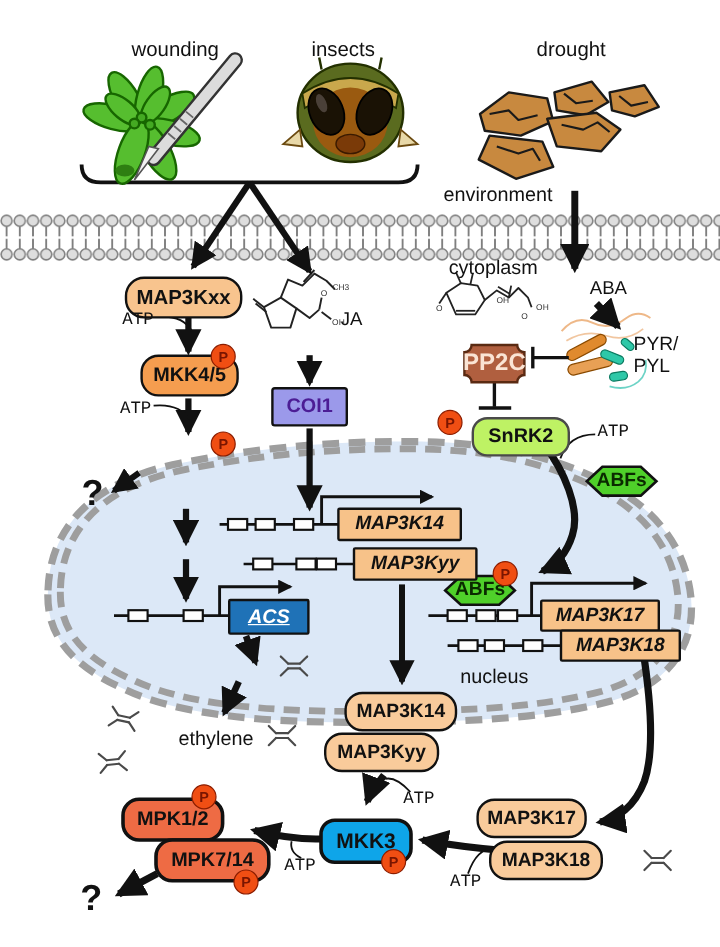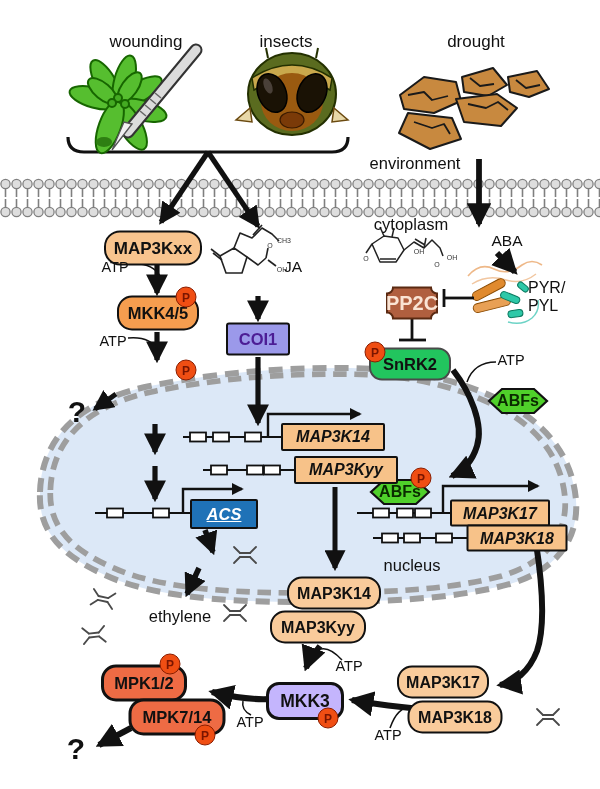--- a/index.html
+++ b/index.html
@@ -1,32 +1,32 @@
 <!DOCTYPE html>
 <html><head>
 <meta charset="utf-8">
 <style>
   html,body{margin:0;padding:0;background:#fff;}
   #stage{position:relative;width:600px;height:789px;background:#ffffff;overflow:hidden;
          font-family:"Liberation Sans","DejaVu Sans",sans-serif;}
   #diagram-svg{position:absolute;left:0;top:0;z-index:1;}
   .lbl{position:absolute;transform:translate(-50%,-50%);color:#111;white-space:nowrap;z-index:3;}
-  .f17{font-size:17px;} .f16{font-size:16.5px;} .f15{font-size:15.5px;} .f14{font-size:14.5px;}
+  .f17{font-size:17px;} .f16{font-size:16.5px;} .f15{font-size:15.5px;} .f14{font-size:14.5px;font-family:Liberation Mono, monospace;}
   .qmark{font-size:30px;font-weight:bold;}
   .node{position:absolute;transform:translate(-50%,-50%);display:flex;align-items:center;justify-content:center;
         border:2.5px solid #111;font-weight:bold;color:#111;white-space:nowrap;z-index:2;}
   .pill-light{background:#F8C48E;border-radius:16px;font-size:17px;}
   .pill-orange{background:#F59D4F;border-radius:15px;font-size:16.5px;text-align:right;}
   .pill-red{background:#EF7C52;border-radius:15px;border-width:3px;font-size:16.5px;}
-  .pill-bright{background:#c4b5fd;border-radius:13px;border-width:3px;font-size:17.5px;}
+  .pill-bright{background:#0ea5e9;border-radius:13px;border-width:3px;font-size:17.5px;}
   .pill-deep{background:#EE6B44;border-radius:15px;border-width:3px;font-size:16.5px;}
   .oval{background:#F9CB9B;border-radius:15px;font-size:16px;}
   .genebox{background:#F7C289;border-radius:2px;font-style:italic;font-size:16px;border-width:2.2px;}
   .coi1{background:#9B99EA;border-radius:3px;color:#4c1d95;font-size:16.5px;}
-  .snrk2{background:#22c55e;border-radius:13px;border-color:#4A4A4A;font-size:16.5px;}
+  .snrk2{background:#bef264;border-radius:13px;border-color:#4A4A4A;font-size:16.5px;margin-left:24px;}
   .acsbox{background:#1F72B7;border-radius:2px;color:#fff;font-style:italic;font-size:16.5px;text-decoration:underline;}
   .hexlbl{position:absolute;transform:translate(-50%,-50%);font-weight:bold;color:#0A2A00;font-size:16px;z-index:3;}
   .pp2clbl{position:absolute;transform:translate(-50%,-50%);font-weight:bold;color:#FAE4D4;font-size:20px;z-index:3;}
   .pbadge{position:absolute;transform:translate(-50%,-50%);width:19px;height:19px;border-radius:50%;
           background:#F04E13;border:1.8px solid #8B1D00;display:flex;align-items:center;justify-content:center;
           font-size:12px;font-weight:bold;color:#7A1500;z-index:4;}
   .chem{position:absolute;transform:translate(-50%,-50%);font-size:7px;color:#333;z-index:3;}
   .pyr{position:absolute;left:528px;top:279px;font-size:16px;line-height:18px;color:#111;z-index:3;}
 </style>
 </head>

